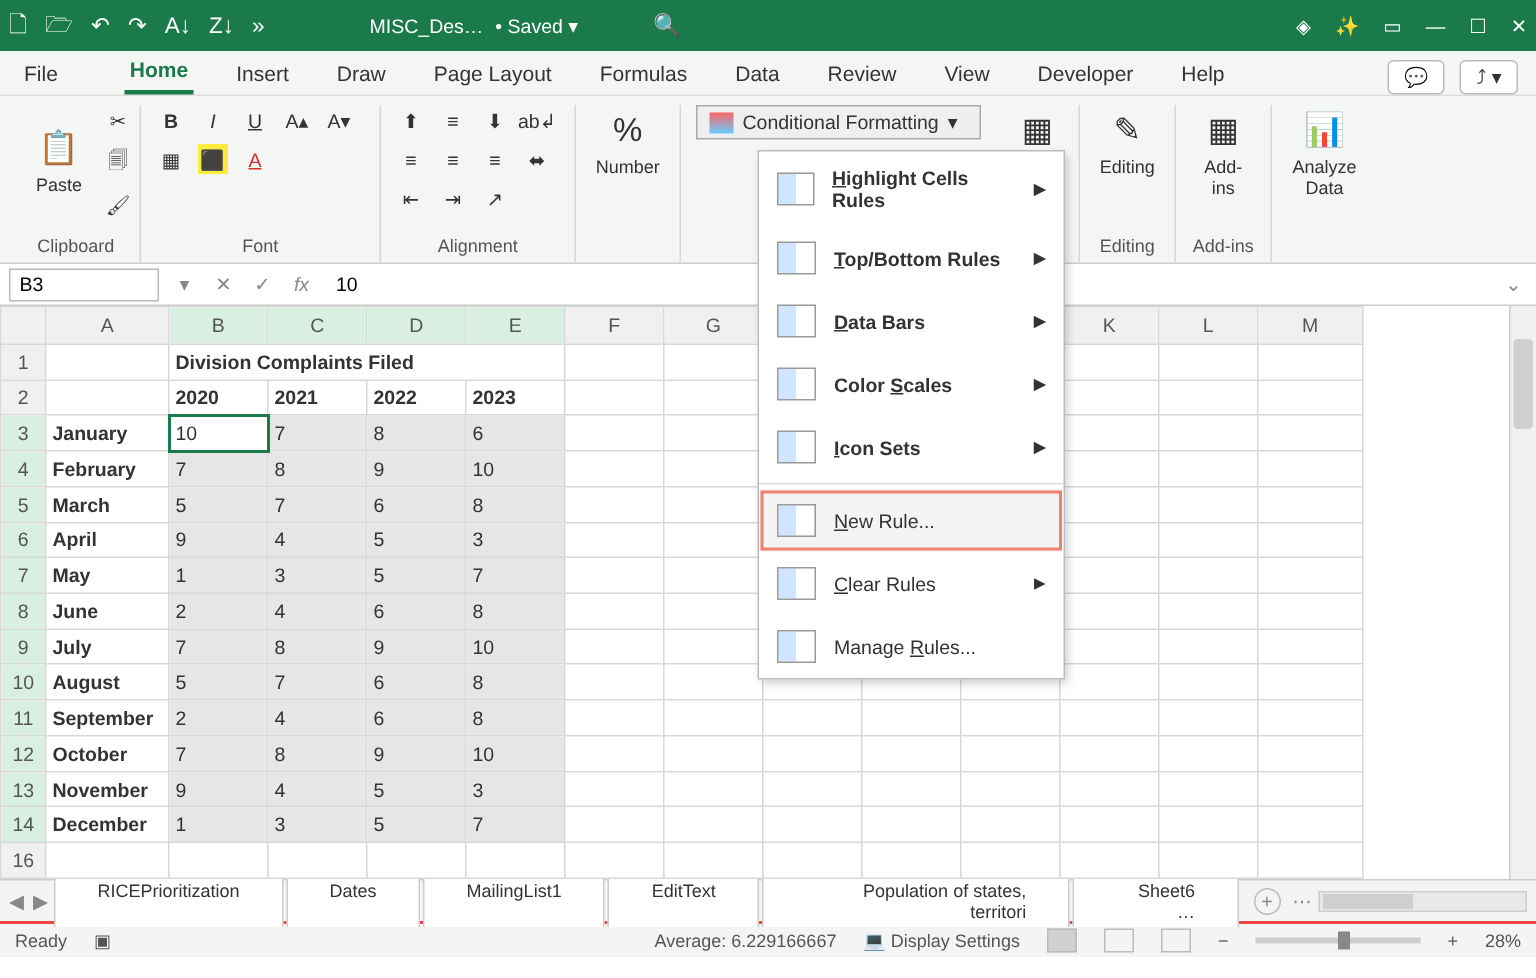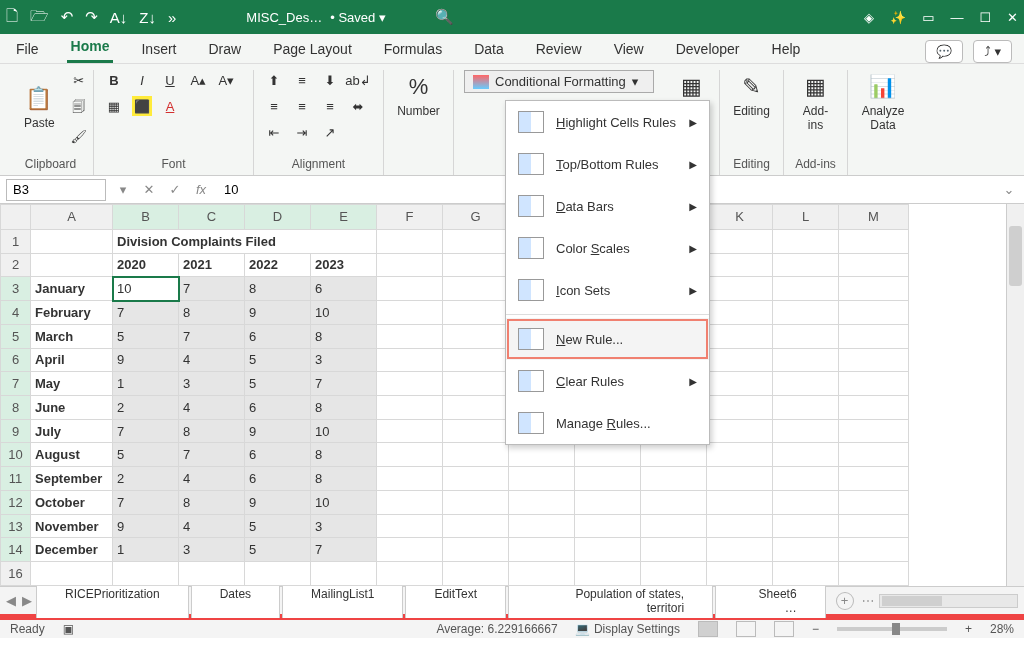--- a/index.html
+++ b/index.html
@@ -8,41 +8,41 @@
 
 .title-bar { height: 34px; background: #1a7a4a; display: flex; align-items: center; color: #fff; padding: 0 6px; gap: 10px; }
 .title-bar .qat { display: flex; gap: 12px; align-items: center; }
 .title-bar .qat span { font-size: 15px; }
 .title-bar .docname { margin-left: 60px; display: flex; gap: 8px; align-items: center; }
 .title-bar .right { margin-left: auto; display: flex; gap: 16px; align-items: center; }
 
 
 .ribbon-tabs { height: 30px; display: flex; align-items: end; padding: 0 12px; gap: 24px; background: #f4f6f4; border-bottom: 1px solid #ddd; }
 .ribbon-tabs .tab { padding: 4px 4px 6px; font-size: 14px; cursor: pointer; }
-.ribbon-tabs .tab.active { color: #1a7a4a; border-bottom: 3px solid #1a7a4a; font-weight: 600; }
+.ribbon-tabs .tab.active { color: #1a7a4a; border-bottom: 3px solid #1a7a4a; font-weight: 600; margin-left: 16px; }
 .ribbon-tabs .rbox { margin-left: auto; display: flex; gap: 10px; align-items: center; }
 .ribbon-tabs .btn { border: 1px solid #bbb; border-radius: 4px; padding: 3px 10px; background: #fff; }
 
 
 .ribbon { height: 112px; background: #f4f6f4; border-bottom: 1px solid #ccc; display: flex; padding: 6px 8px 0; position: relative; }
 .rgroup { border-right: 1px solid #d6d6d6; padding: 0 10px 4px; display: flex; flex-direction: column; }
 .rgroup .stack { flex: 1; display: flex; flex-direction: column; gap: 6px; }
 .rgroup .row { display: flex; gap: 8px; align-items: center; }
 .rgroup .lbl { text-align: center; font-size: 12px; color: #555; padding-top: 4px; }
 .iconbtn { width: 20px; height: 20px; display: inline-flex; align-items: center; justify-content: center; font-size: 13px; }
 .bigbtn { display: flex; flex-direction: column; align-items: center; gap: 4px; padding: 4px 6px; text-align: center; font-size: 12px; }
 .bigbtn .ico { font-size: 22px; }
 .fontname { width: 80px; height: 22px; border: 1px solid #bbb; font-size: 12px; padding: 0 4px; background: #fff; }
 .fontsize { width: 38px; height: 22px; border: 1px solid #bbb; font-size: 12px; padding: 0 4px; background: #fff; }
 .cf-btn { border: 1px solid #aaa; padding: 3px 8px; background: #efefef; display: flex; align-items: center; gap: 6px; }
 
 
 .cf-menu { position: absolute; left: 505px; top: 36px; width: 205px; background: #fff; border: 1px solid #bbb; box-shadow: 2px 3px 6px rgba(0,0,0,.2); z-index: 100; }
 .cf-menu .item { display: flex; align-items: center; gap: 12px; padding: 10px 12px; font-size: 13px; }
-.cf-menu .item.bold { font-weight: 400; }
+.cf-menu .item.bold { font-weight: 700; }
 .cf-menu .item .mi { width: 26px; height: 22px; border: 1px solid #999; background: linear-gradient(to right, #d0e5ff 50%, #fff 50%); }
 .cf-menu .item .arrow { margin-left: auto; font-size: 10px; }
 .cf-menu .sep { border-top: 1px solid #ddd; margin: 3px 0; }
 .cf-menu .highlighted { outline: 2px solid #f08070; outline-offset: -3px; background: #f4f4f4; }
 .cf-menu u { text-decoration: underline; }
 
 
 .formula-bar { height: 28px; display: flex; align-items: center; border-bottom: 1px solid #ccc; padding: 0 6px; gap: 8px; }
 .namebox { width: 100px; height: 22px; border: 1px solid #bbb; padding: 0 6px; font-size: 13px; }
 .fx-input { flex: 1; height: 22px; border: none; padding: 0 6px; font-size: 13px; }
@@ -68,21 +68,21 @@
 
 
 .sheettabs { height: 28px; display: flex; align-items: center; border-top: 1px solid #ccc; background: #f4f4f4; padding: 0 6px; gap: 4px; }
 .sheettabs .nav { display: flex; gap: 6px; color: #888; }
 .sheettabs .tab { padding: 3px 28px; border: 1px solid #ccc; border-bottom: none; background: #fff; font-size: 12px; text-align: right; }
 .sheettabs .add { margin-left: 6px; color: #888; border: 1px solid #bbb; border-radius: 50%; width: 18px; height: 18px; display: flex; align-items: center; justify-content: center; }
 .sheettabs .hscroll { margin-left: auto; width: 140px; height: 14px; background: #e8e8e8; border: 1px solid #ccc; position: relative; }
 .sheettabs .hscroll .th { position: absolute; left: 2px; top: 1px; bottom: 1px; width: 60px; background: #cfcfcf; }
 
 
-.statusbar { height: 24px; background: #f4f4f4; border-top: 6px solid #ef4444; display: flex; align-items: center; padding: 0 10px; gap: 18px; font-size: 12px; color: #555; }
+.statusbar { height: 24px; background: #f4f4f4; border-top: 2px solid #ef4444; display: flex; align-items: center; padding: 0 10px; gap: 18px; font-size: 12px; color: #555; }
 .statusbar .spacer { flex: 1; }
 .statusbar .zoomslider { width: 110px; height: 4px; background: #ccc; position: relative; }
 .statusbar .zoomslider .knob { position: absolute; left: 50%; top: -4px; width: 8px; height: 12px; background: #888; }
 .viewbtn { width: 20px; height: 16px; border: 1px solid #bbb; }
 .viewbtn.active { background: #d0d0d0; }
 </style>
 </head>
 <body>
 
 <div class="title-bar">

